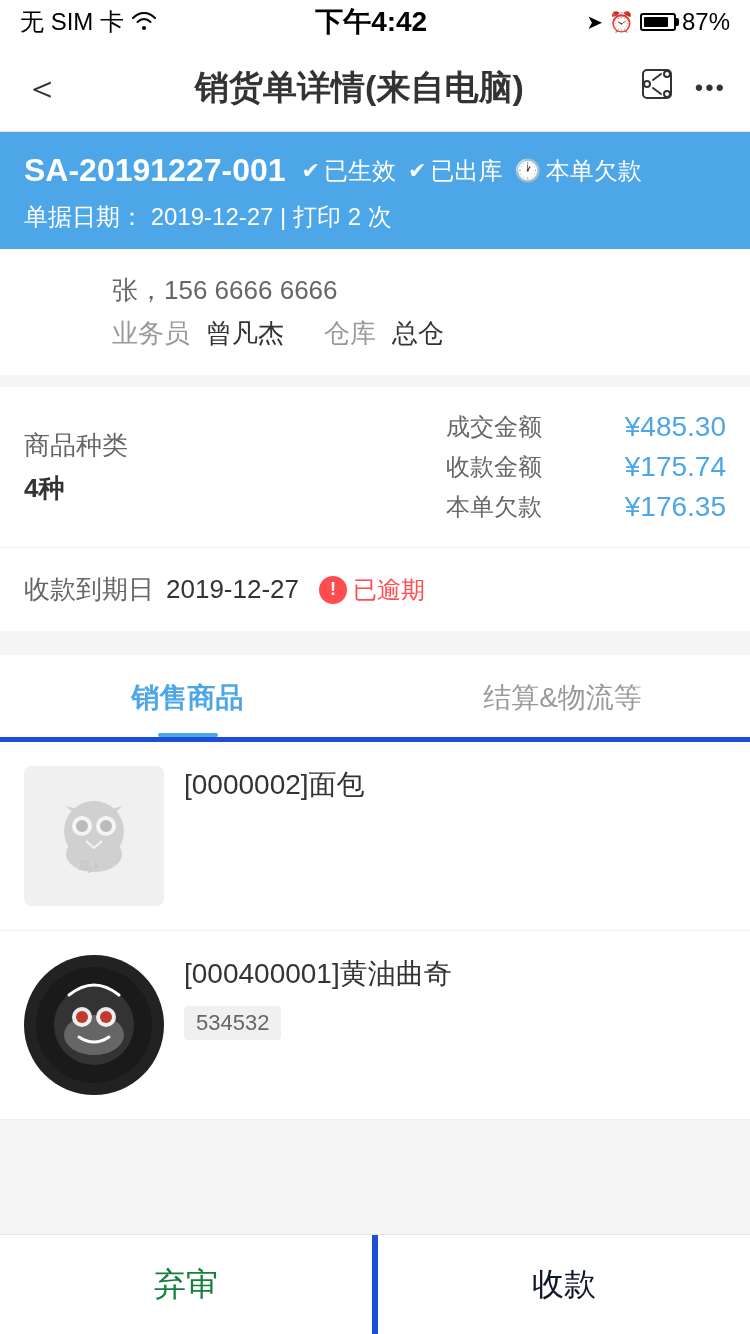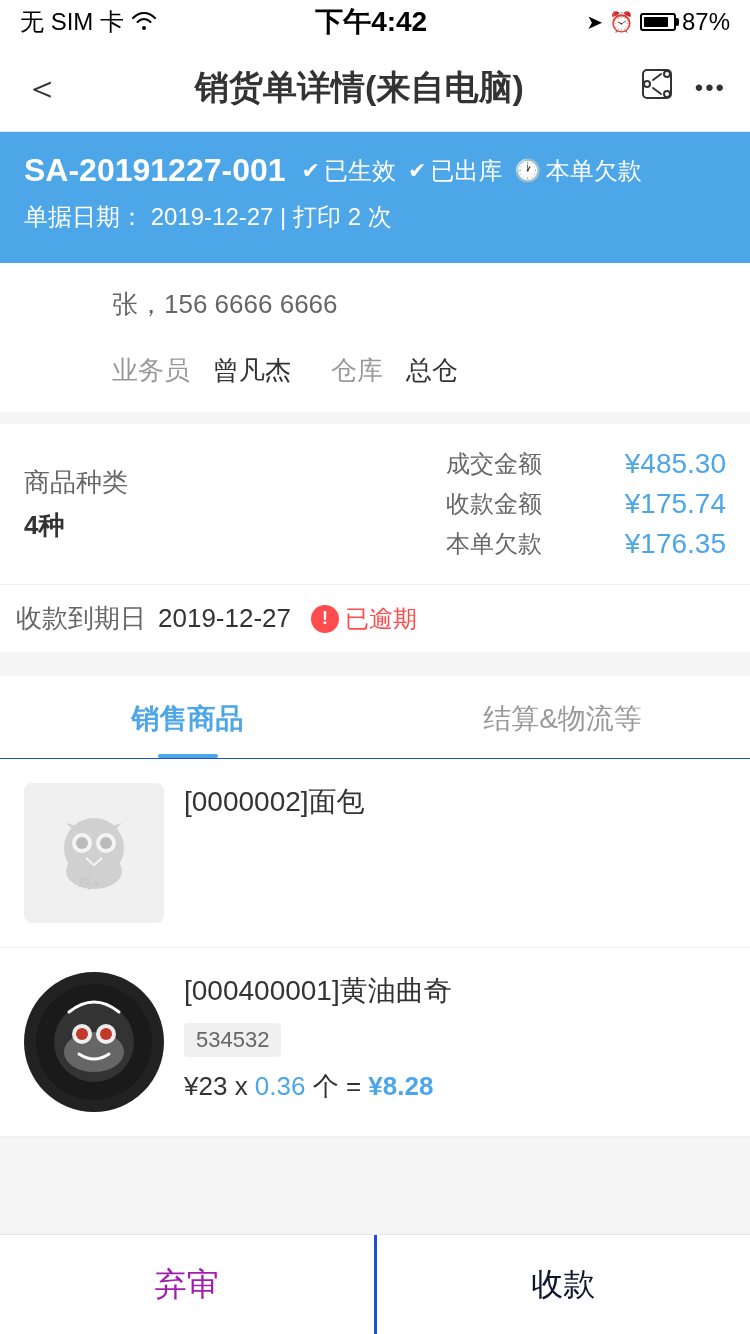--- a/index.html
+++ b/index.html
@@ -69,21 +69,21 @@
       gap: 20px;
     }
     .nav-action-icon {
       font-size: 32px;
       color: #333;
     }
 
     
     .header-banner {
       background: #4da6e8;
-      padding: 20px 24px 30px;
+      padding: 20px 24px 16px;
     }
     .banner-row1 {
       display: flex;
       align-items: center;
       gap: 16px;
       margin-bottom: 12px;
     }
     .order-id {
       font-size: 32px;
       font-weight: 700;
@@ -144,21 +144,21 @@
       margin-left: 88px;
       margin-bottom: 8px;
     }
     .customer-meta {
       display: flex;
       gap: 40px;
       margin-left: 88px;
       font-size: 26px;
       color: #666;
     }
-    .meta-item { display: flex; gap: 23px; margin-top: 23px; }
+    .meta-item { display: flex; gap: 16px; }
     .meta-label { color: #999; }
     .meta-value { color: #333; }
     .divider-thick {
       height: 12px;
       background: #f5f5f5;
     }
 
     
     .stats-section {
       background: #fff;
@@ -193,21 +193,21 @@
       gap: 24px;
       align-items: center;
       min-width: 280px;
     }
     .stat-label { font-size: 24px; color: #666; }
     .stat-value { font-size: 28px; color: #4da6e8; font-weight: 500; }
 
     
     .due-date-section {
       background: #fff;
-      padding: 16px;
+      padding: 24px;
       display: flex;
       align-items: center;
       gap: 12px;
       font-size: 26px;
       color: #666;
       border-top: 1px solid #f0f0f0;
     }
     .due-date-label { color: #666; }
     .due-date-value { color: #333; }
     .overdue-badge {
@@ -225,21 +225,21 @@
       display: flex; align-items: center; justify-content: center;
       color: #fff;
       font-size: 18px;
       font-weight: 700;
     }
 
     
     .tabs-section {
       background: #fff;
       margin-top: 12px;
-      border-bottom: 1px solid #1d4ed8;
+      border-bottom: 5px solid #1d4ed8;
     }
     .tabs-row {
       display: flex;
     }
     .tab {
       flex: 1;
       text-align: center;
       padding: 24px 0 20px;
       font-size: 28px;
       position: relative;
@@ -295,21 +295,21 @@
       font-weight: 500;
       margin-bottom: 12px;
     }
     .product-sku-badge {
       display: inline-block;
       background: #f0f0f0;
       color: #666;
       font-size: 22px;
       padding: 4px 12px;
       border-radius: 4px;
-      margin-bottom: 12px;
+      margin-bottom: 20px;
     }
     .product-price-row {
       font-size: 26px;
       color: #333;
     }
     .price-qty { color: #4da6e8; }
     .price-total { color: #4da6e8; font-weight: 600; }
 
     
     .bottom-bar {
@@ -324,21 +324,21 @@
     }
     .bottom-btn {
       flex: 1;
       display: flex;
       align-items: center;
       justify-content: center;
       font-size: 32px;
       font-weight: 500;
       cursor: pointer;
     }
-    .bottom-btn-cancel { color: #a21caf; border-right: 3px solid #1d4ed8; }
+    .bottom-btn-cancel { color: #15803d; border-right: 6px solid #1d4ed8; }
     .bottom-btn-confirm { color: #0f172a; }
 
     
     .owl-svg { opacity: 0.3; }
   </style>
 </head>
 <body>
 
 <div class="status-bar">
   <div class="status-left">
@@ -498,28 +498,20 @@
         <circle cx="72" cy="52" r="10" fill="#fff" opacity="0.9"></circle>
         <circle cx="48" cy="52" r="6" fill="#c0392b"></circle>
         <circle cx="72" cy="52" r="6" fill="#c0392b"></circle>
         <path d="M45 72 Q60 82 75 72" stroke="#fff" stroke-width="3" fill="none" stroke-linecap="round"></path>
         <path d="M35 30 Q60 10 85 30" stroke="#fff" stroke-width="3" fill="none" stroke-linecap="round"></path>
       </svg>
     </div>
     <div class="product-info">
       <div class="product-name">[000400001]黄油曲奇</div>
       <div class="product-sku-badge">534532</div>
-      <div class="product-price-row">
-        <span>¥23</span>
-        <span> x </span>
-        <span class="price-qty">0.36</span>
-        <span>个</span>
-        <span> = </span>
-        <span class="price-total">¥8.28</span>
-      </div>
     </div>
   </div>
 </div>
 
 <div style="height:100px;"></div>
 
 <div class="bottom-bar">
   <div class="bottom-btn bottom-btn-cancel">
     <span>弃审</span>
   </div>

